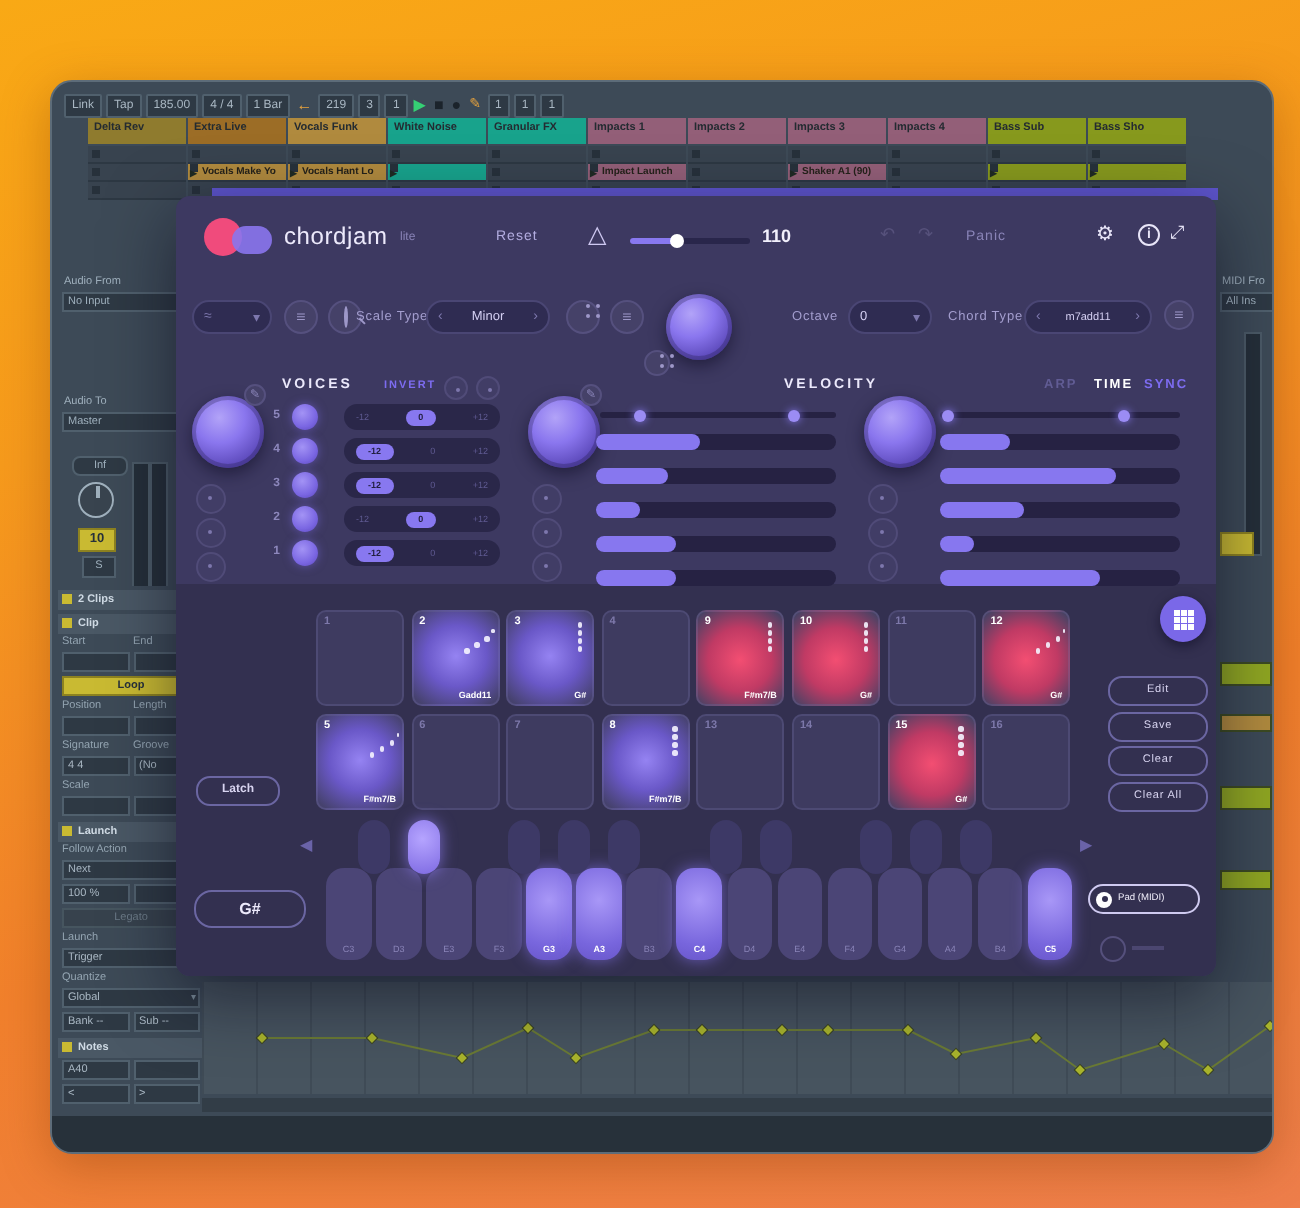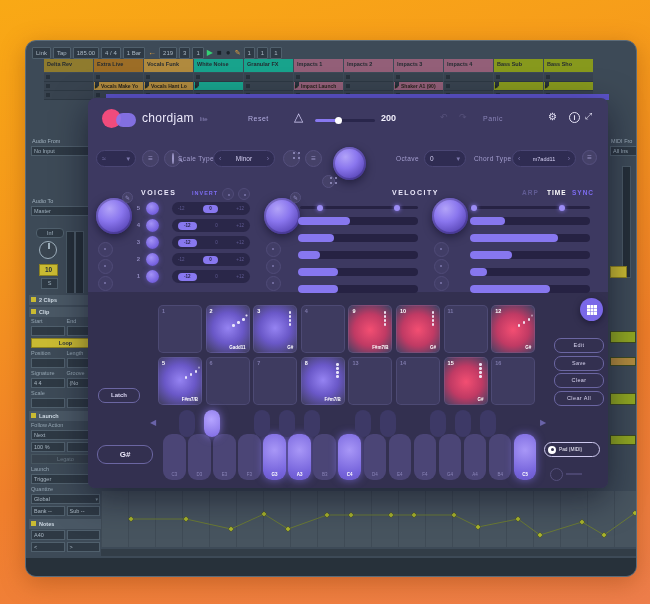--- a/index.html
+++ b/index.html
@@ -344,21 +344,21 @@
     <div class="logo-pink"></div>
     <div class="logo-purple"></div>
     <span class="brand">chordjam</span>
     <span class="brand-lite">lite</span>
     <span class="hbtn" style="left:160px;top:17px">Reset</span>
     <span class="metro">△</span>
     <div class="hslider">
       <div class="fill" id="hsfill" style="width: 38%;"></div>
         <div class="dot" id="hsdot" style="left: calc(38% - 3px);"></div>
     </div>
-    <span class="bpm">200</span>
+    <span class="bpm">110</span>
     <span class="uarr" style="left:352px">↶</span>
     <span class="uarr" style="left:371px">↷</span>
     <span class="hbtn" style="left:395px;top:17px;color:#8a84b8">Panic</span>
     <span class="hicon" style="left:460px">⚙</span>
     <span class="iinfo" style="left:481px">i</span>
     <span class="hicon" style="left:497px;font-size:9px">⤢</span>
 
     <div class="pill" style="left:8px;top:52px;width:40px;height:17px">
       <span class="chev">≈</span>
       <span class="chev">▾</span>

